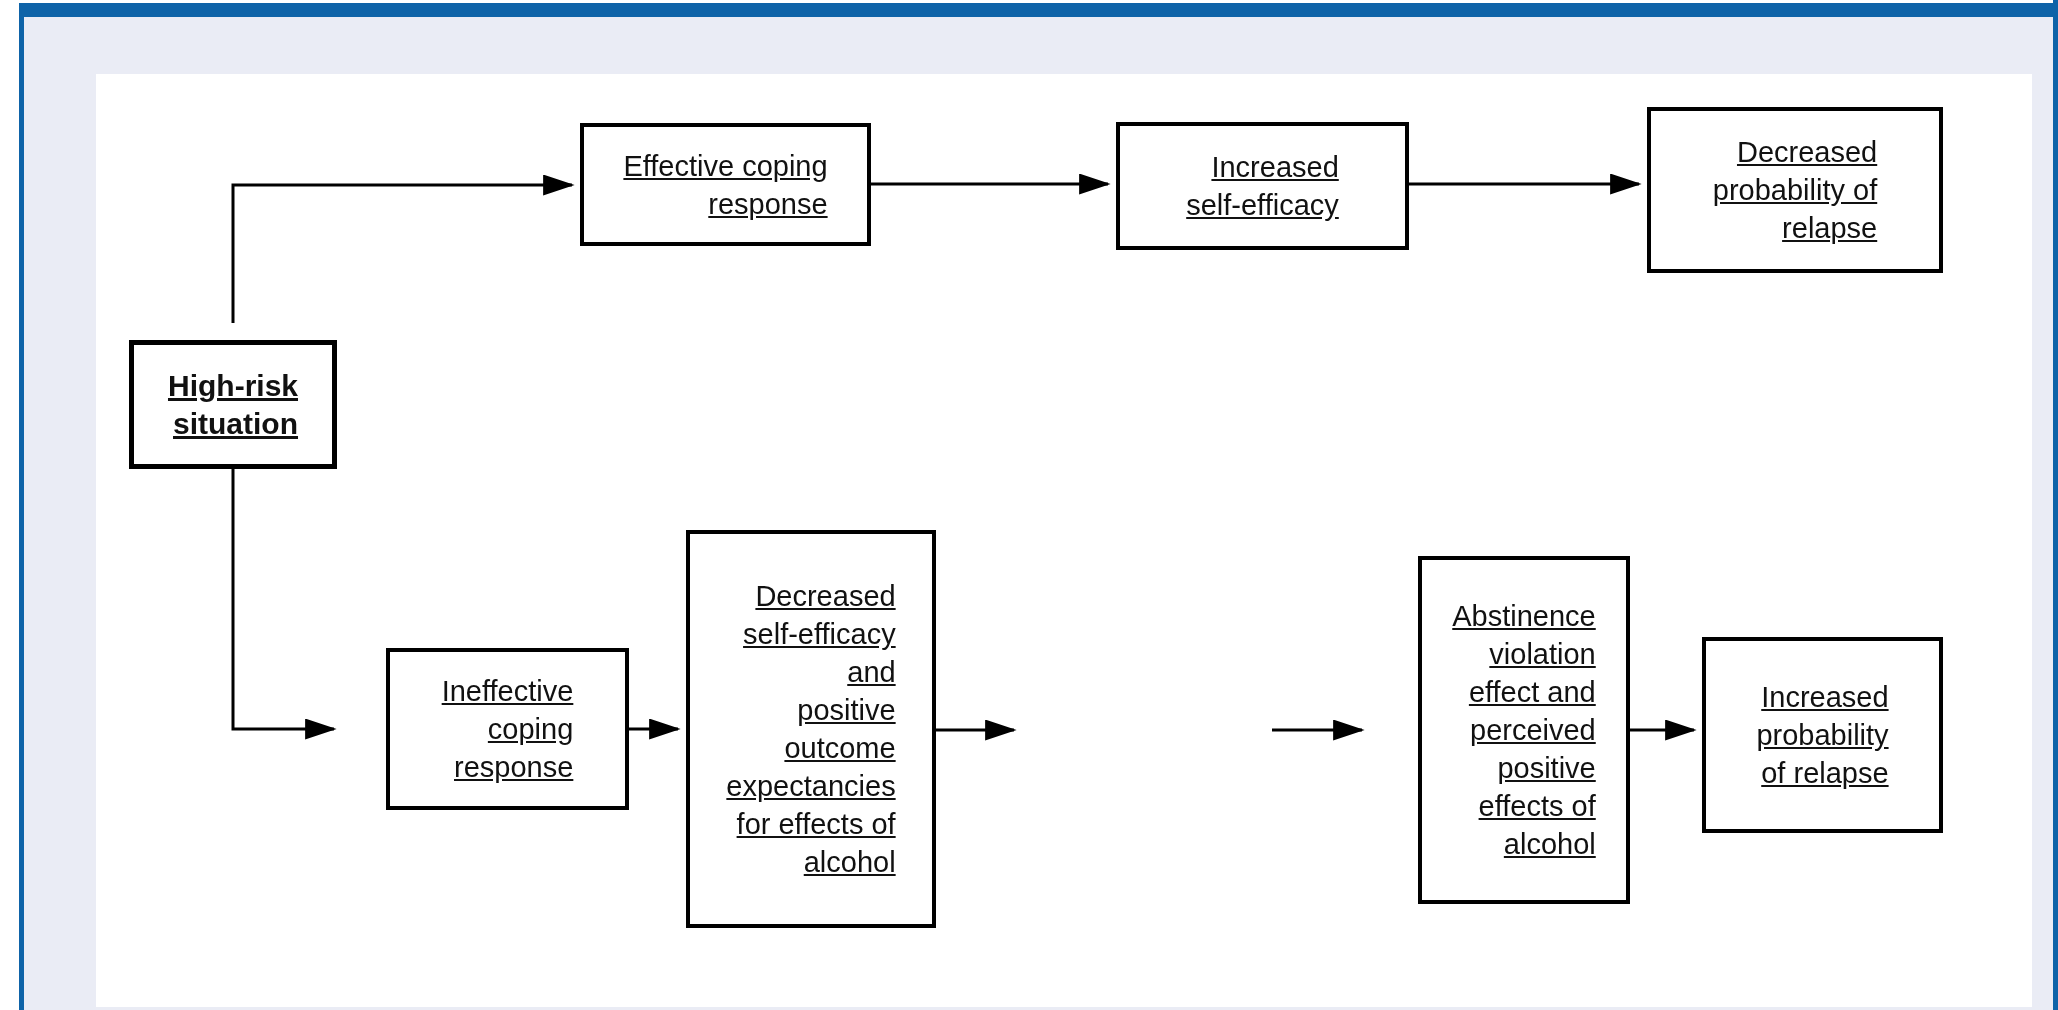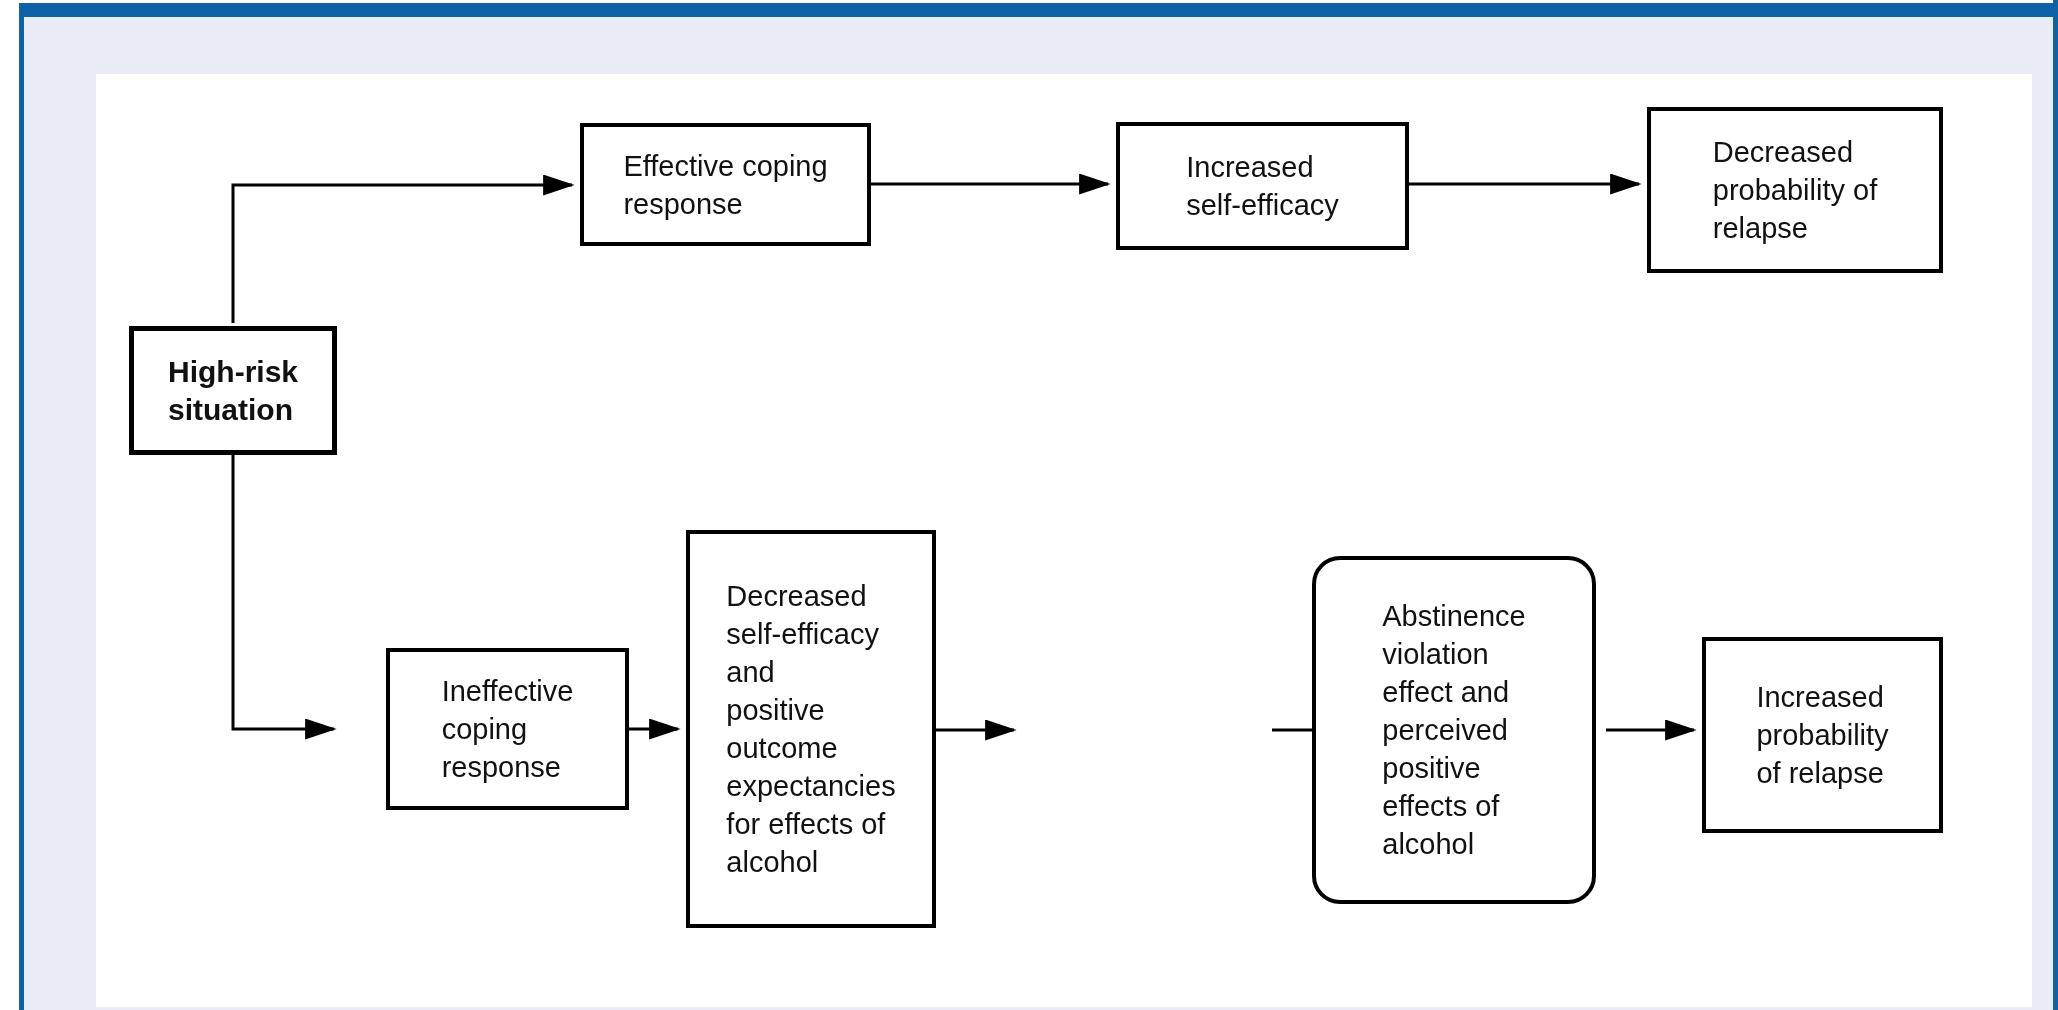--- a/index.html
+++ b/index.html
@@ -20,37 +20,38 @@
     background: #ffffff;
   }
   #connector-svg { position: absolute; left: 0; top: 0; width: 2058px; height: 1010px; }
   .node {
     position: absolute;
     background: #ffffff;
     border: 4px solid #000000;
     display: flex;
     align-items: center;
     justify-content: center;
-    text-align: left;
+    text-align: right;
     white-space: pre-line;
     color: #111111;
     font-size: 29px;
     line-height: 38px;
     box-sizing: border-box;
+    text-decoration: underline;
   }
   .node.bold { font-weight: bold; border-width: 5px; font-size: 30px; }
   
-  #n-high-risk      { left: 129px;  top: 326px; width: 208px; height: 129px; }
+  #n-high-risk      { left: 129px;  top: 340px; width: 208px; height: 129px; }
   #n-effective      { left: 580px;  top: 123px; width: 291px; height: 123px; }
   #n-incr-se        { left: 1116px; top: 122px; width: 293px; height: 128px; }
   #n-decr-prob      { left: 1647px; top: 107px; width: 296px; height: 166px; }
   #n-ineffective    { left: 342px;  top: 648px; width: 243px; height: 162px; margin-left: 44px; }
   #n-decr-se        { left: 686px;  top: 530px; width: 250px; height: 398px; }
   #n-lapse          { left: 1022px; top: 649px; width: 250px; height: 159px; }
-  #n-abstinence     { left: 1312px; top: 556px; width: 284px; height: 348px; border-radius: 28px; }
+  #n-abstinence     { left: 1418px; top: 556px; width: 212px; height: 348px; }
   #n-incr-prob      { left: 1702px; top: 637px; width: 241px; height: 196px; }
 </style>
 </head>
 <body>
 
 <div id="page">
 
   <div class="frame-top" style="background-color: rgb(14, 99, 168);"></div>
   <div class="frame-left" style="background-color: rgb(14, 99, 168);"></div>
   <div class="frame-right" style="background-color: rgb(14, 99, 168);"></div>

